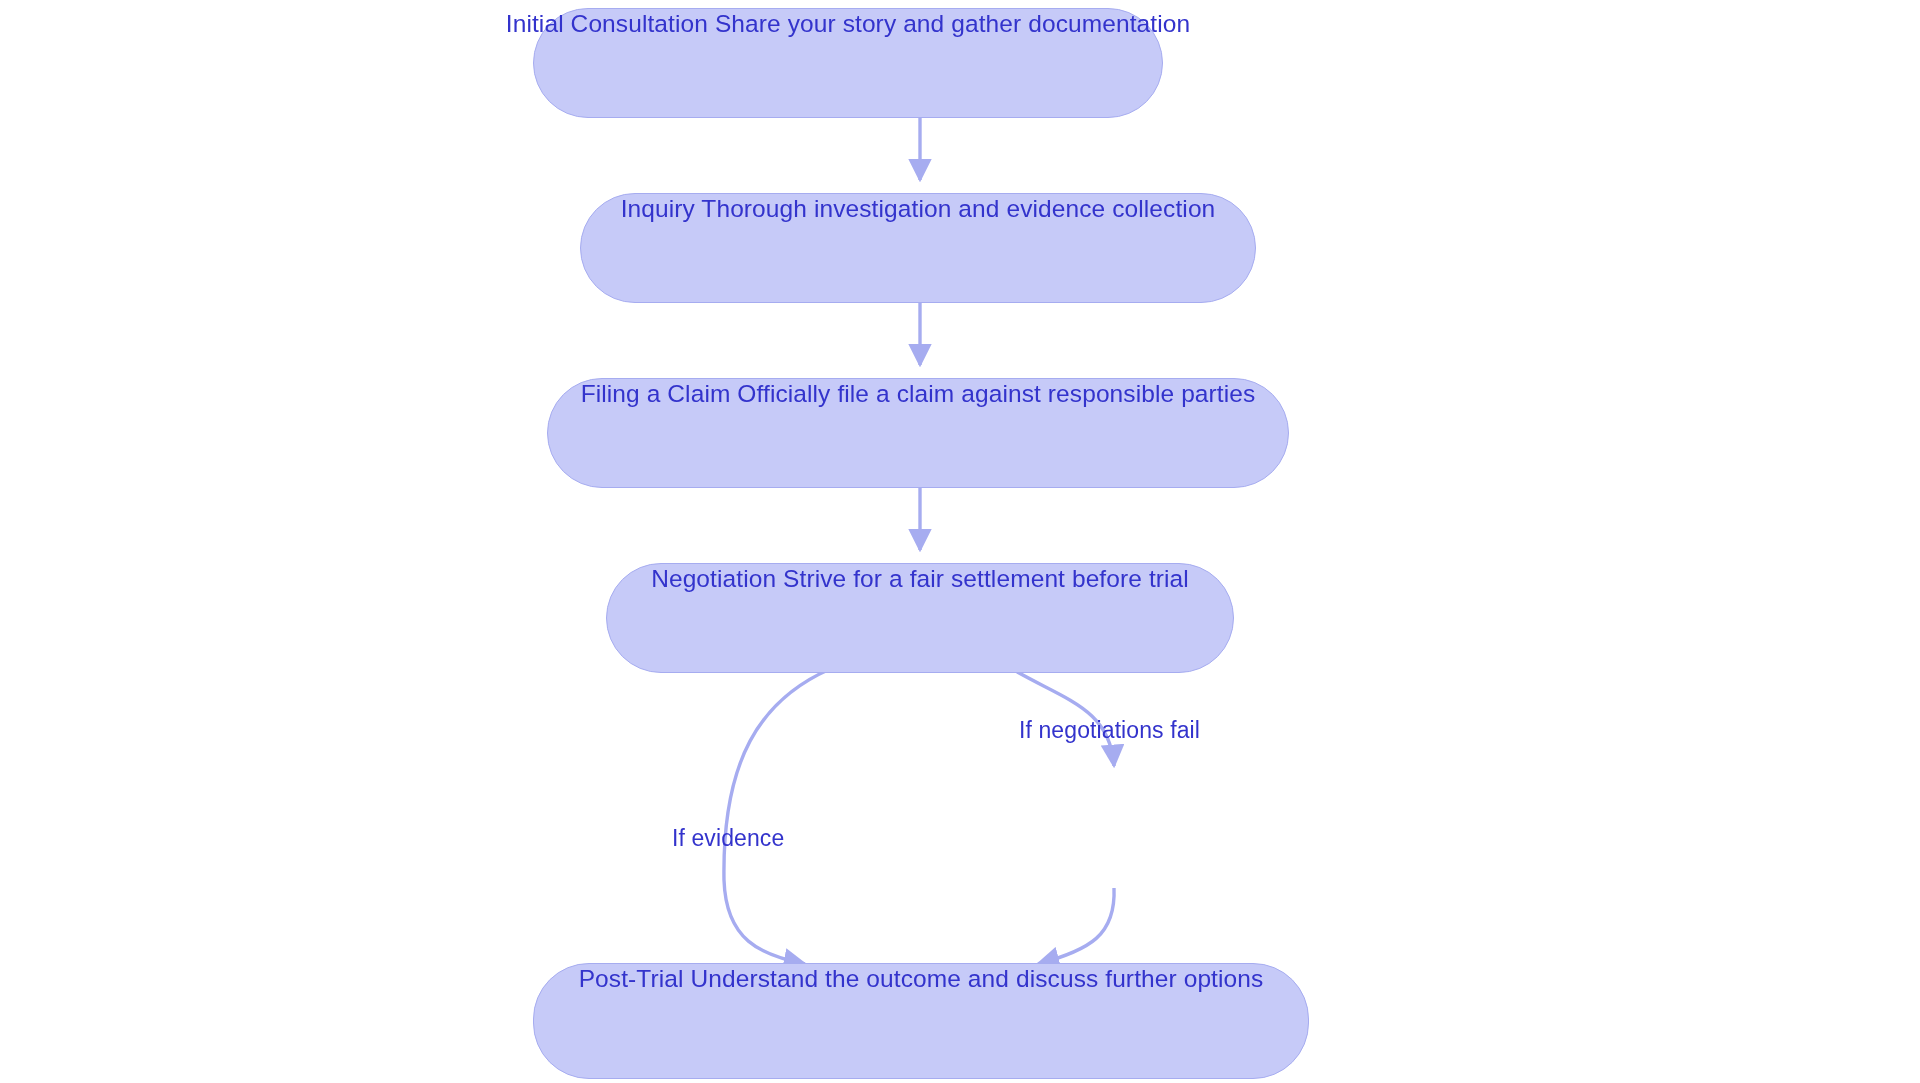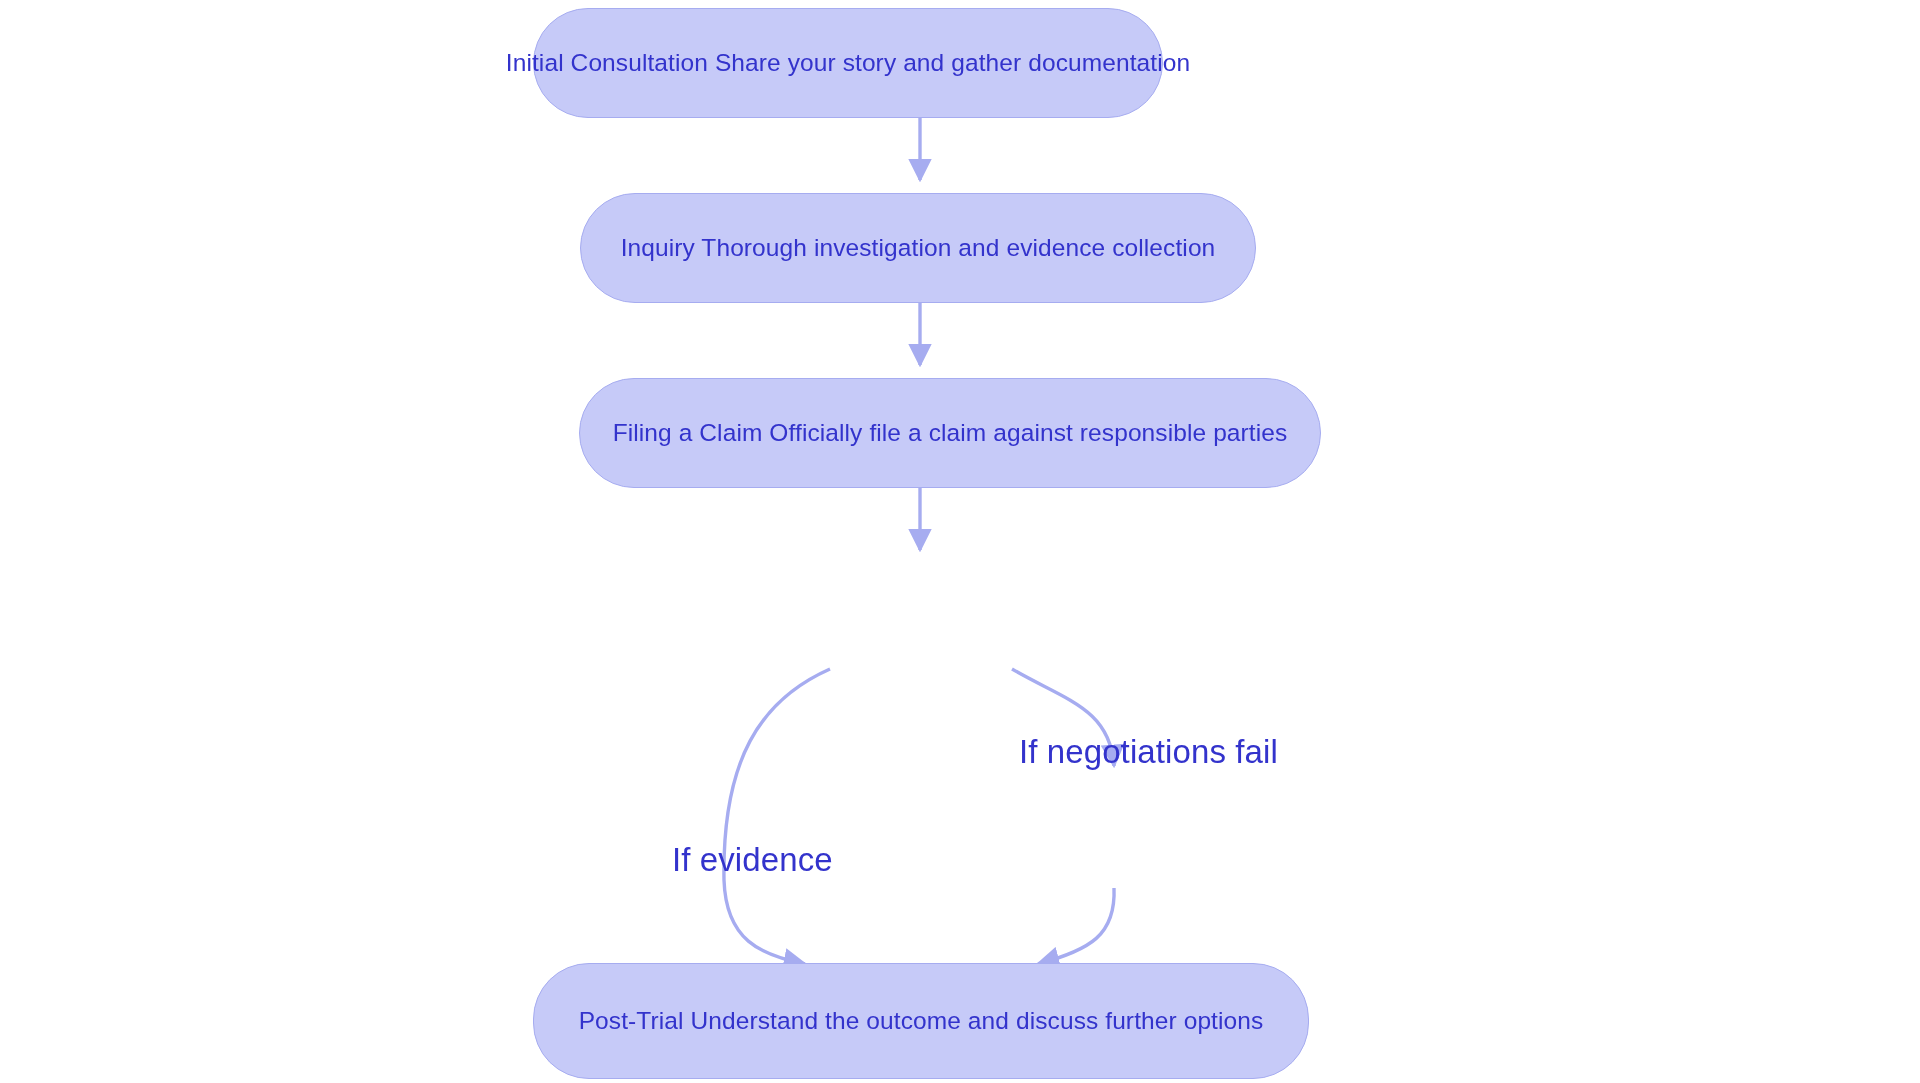--- a/index.html
+++ b/index.html
@@ -28,41 +28,40 @@
     height: 1083px;
     pointer-events: none;
   }
   .node {
     position: absolute;
     box-sizing: border-box;
     background: #c6caf8;
     border: 1.6px solid #a6acf0;
     border-radius: 56px;
     display: flex;
-    align-items: center;
+    align-items: flex-start;
     justify-content: center;
     text-align: center;
     padding: 0 34px;
   }
   .node-label {
     color: #3333cc;
     font-size: 24.5px;
     font-weight: 400;
     line-height: 1.25;
     letter-spacing: 0.1px;
     white-space: nowrap;
   }
   .edge-label {
     position: absolute;
     color: #3333cc;
-    font-size: 33px;
+    font-size: 23px;
     font-weight: 400;
     white-space: nowrap;
     letter-spacing: 0.1px;
-    margin-top: 16px;
   }
 </style>
 </head>
 <body>
 
 <div id="diagram-root">
 
   <svg id="edge-layer" viewBox="0 0 1920 1083">
     <defs>
       <marker id="arrowhead" viewBox="0 0 10 10" refX="9" refY="5" markerWidth="7" markerHeight="7" orient="auto-start-reverse">
@@ -84,24 +83,27 @@
   </svg>
 
   <div class="node" style="left:533px; top:8px; width:630px; height:110px;">
     <span class="node-label">Initial Consultation Share your story and gather documentation</span>
   </div>
 
   <div class="node" style="left:580px; top:193px; width:676px; height:110px;">
     <span class="node-label">Inquiry Thorough investigation and evidence collection</span>
   </div>
 
-  <div class="node" style="left:579px; top:378px; width:742px; height:110px;">
+  <div class="node" style="left:547px; top:378px; width:742px; height:110px;">
     <span class="node-label">Filing a Claim Officially file a claim against responsible parties</span>
   </div>
 
+  <div class="node" style="left:606px; top:563px; width:628px; height:110px;">
+    <span class="node-label">Negotiation Strive for a fair settlement before trial</span>
+  </div>
 
 
   <div class="node" style="left:533px; top:963px; width:776px; height:116px;">
     <span class="node-label">Post-Trial Understand the outcome and discuss further options</span>
   </div>
 
   <div class="edge-label" style="left:1019px; top:717px;">If negotiations fail</div>
 
   <div class="edge-label" style="left:672px; top:825px;">If evidence</div>
 

